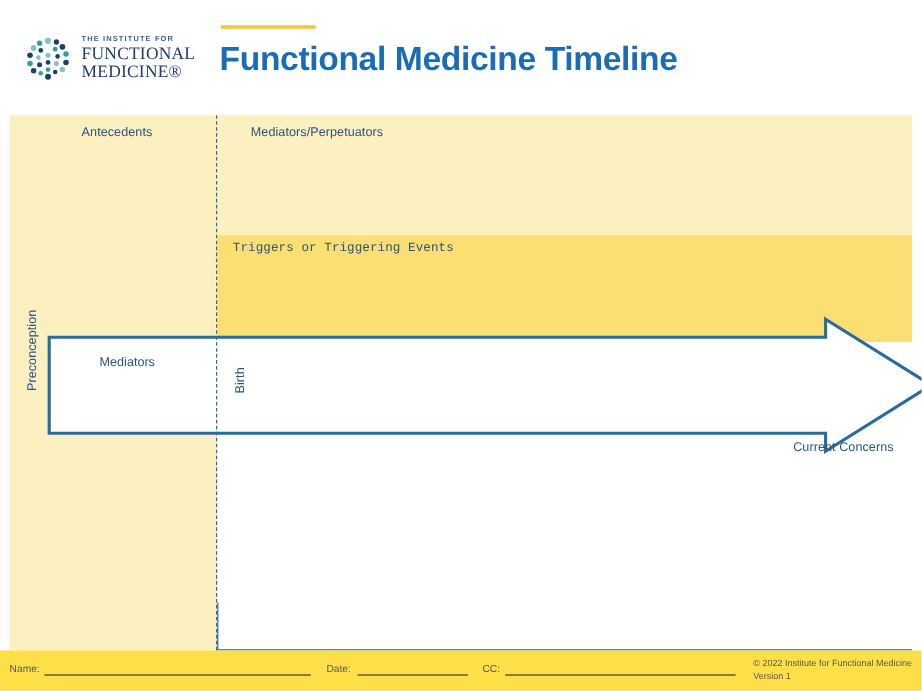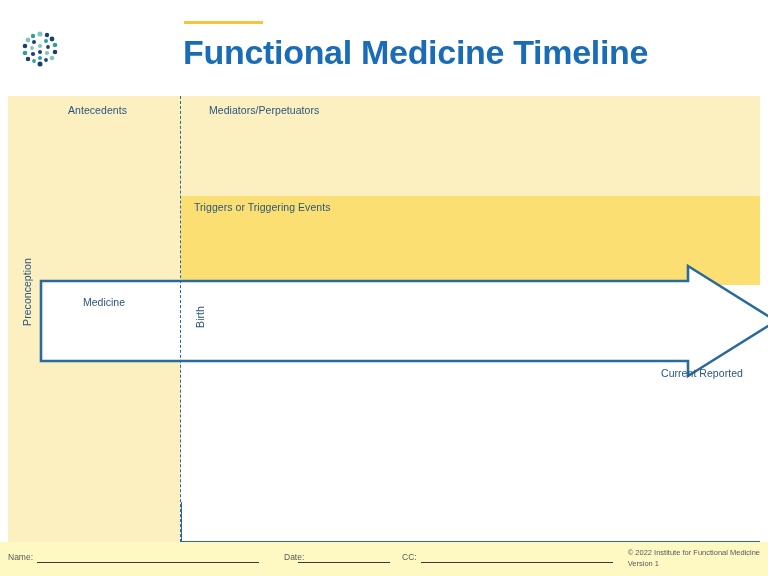--- a/index.html
+++ b/index.html
@@ -66,21 +66,21 @@
   }
   #title-rule {
     position: absolute;
     left: 184px; top: 21px;
     width: 79px; height: 3px;
     background: #f2c63d;
   }
   #page-title {
     position: absolute;
     left: 183px; top: 33px;
-    font-size: 34px;
+    font-size: 28px;
     font-weight: 700;
     color: #1a6cb7;
     letter-spacing: -0.3px;
     white-space: nowrap;
   }
 
   
   #timeline {
     position: absolute;
     left: 8px; top: 96px;
@@ -110,21 +110,21 @@
   
   .band-label {
     position: absolute;
     font-size: 10.5px;
     color: #2a5580;
     white-space: nowrap;
     letter-spacing: 0.05px;
   }
   #label-antecedents { left: 60px; top: 8px; }
   #label-mediators   { left: 186px; top: 8px; padding-left: 15px; }
-  #label-triggers    { left: 186px; top: 105px; }
+  #label-triggers    { left: 186px; top: 105px; font-family: Liberation Mono, monospace; }
   #label-signs       { left: 186px; top: 421px; }
 
   
   #label-preconception {
     position: absolute;
     left: -31px; top: 190px;
     width: 100px;
     text-align: center;
     transform: rotate(-90deg);
     font-size: 10.5px;
@@ -193,36 +193,36 @@
     white-space: nowrap;
     letter-spacing: 0.05px;
     z-index: 6;
   }
 
   
   #footer {
     position: absolute;
     left: 0; top: 542px;
     width: 768px; height: 34px;
-    background: #fef9c3;
+    background: #fde047;
   }
   .ff-label {
     position: absolute;
     font-size: 8.5px;
     color: #58585a;
     white-space: nowrap;
   }
   .ff-rule {
     position: absolute;
     height: 0;
     border-bottom: 1px solid #3a3a3c;
   }
   #ff-name-label { left: 8px;  top: 10px; }
   #ff-name-rule  { left: 37px; top: 20px; width: 222px; }
-  #ff-date-label { left: 272px; top: 10px; margin-left: 12px; }
+  #ff-date-label { left: 272px; top: 10px; }
   #ff-date-rule  { left: 298px; top: 20px; width: 92px; }
   #ff-cc-label   { left: 402px; top: 10px; text-align: center; }
   #ff-cc-rule    { left: 421px; top: 20px; width: 192px; }
 
   #copyright {
     position: absolute;
     right: 8px; top: 6px;
     font-size: 7.5px;
     color: #58585a;
     line-height: 1.45;
@@ -258,20 +258,25 @@
           <circle cx="15" cy="27" r="2.1" fill="#1d3f70"></circle>
           <circle cx="34" cy="31" r="2.3" fill="#7fc6c2"></circle>
           <circle cx="10" cy="32" r="2.3" fill="#1d3f70"></circle>
           <circle cx="22" cy="31" r="2.0" fill="#2f9f9a"></circle>
           <circle cx="28" cy="33" r="1.9" fill="#1d3f70"></circle>
           <circle cx="16" cy="34" r="1.9" fill="#2f9f9a"></circle>
           <circle cx="22" cy="37" r="2.5" fill="#1d3f70"></circle>
         </g>
       </svg>
     </div>
+    <div id="logo-wordmark">
+      <span class="lw-l1">THE INSTITUTE FOR</span>
+      <span class="lw-l2">FUNCTIONAL</span>
+      <span class="lw-l3">MEDICINE®</span>
+    </div>
   </div>
 
   <div id="title-rule"></div>
   <div id="page-title">Functional Medicine Timeline</div>
 </div>
 
 <div id="timeline">
 
   <div id="band-antecedents"></div>
   <div id="band-mediators"></div>
@@ -284,24 +289,24 @@
     <polygon points="33,5 680,5 680,-10 768,45 680,100 680,85 33,85" fill="#ffffff" stroke="#2a6b9e" stroke-width="2.6" stroke-linejoin="miter" vector-effect="non-scaling-stroke"></polygon>
   </svg>
 
   <div id="birth-divider"></div>
 
   <div class="band-label" id="label-antecedents">Antecedents</div>
   <div class="band-label" id="label-mediators">Mediators/Perpetuators</div>
   <div class="band-label" id="label-triggers">Triggers or Triggering Events</div>
 
   <div id="label-preconception">Preconception</div>
-  <div id="label-prenatal">Medicine</div>
+  <div id="label-prenatal">Mediators</div>
   <div id="label-birth">Birth</div>
 
-  <div id="label-current-concerns">Current Reported</div>
+  <div id="label-current-concerns">Current Concerns</div>
 </div>
 
 <div id="footer">
   <div class="ff-label" id="ff-name-label">Name:</div>
   <div class="ff-rule" id="ff-name-rule"></div>
 
   <div class="ff-label" id="ff-date-label">Date:</div>
   <div class="ff-rule" id="ff-date-rule"></div>
 
   <div class="ff-label" id="ff-cc-label">CC:</div>

